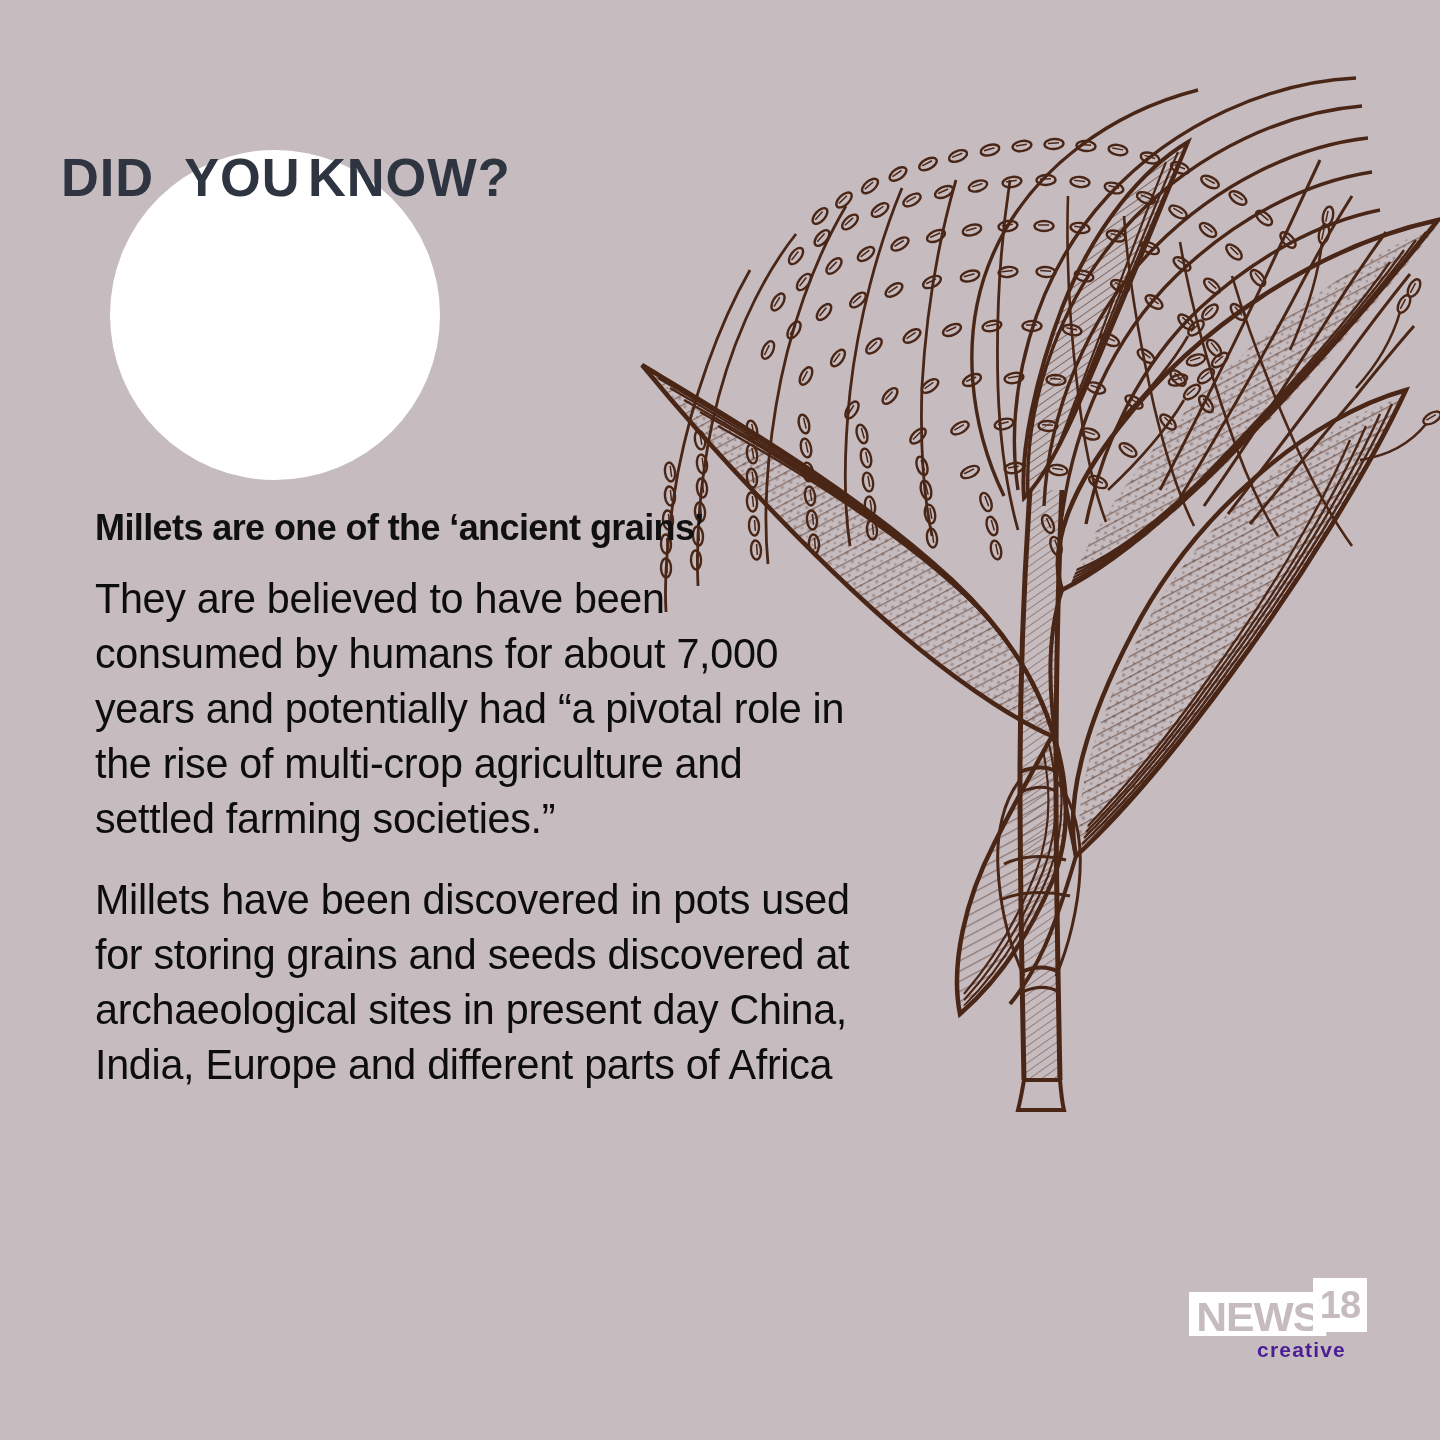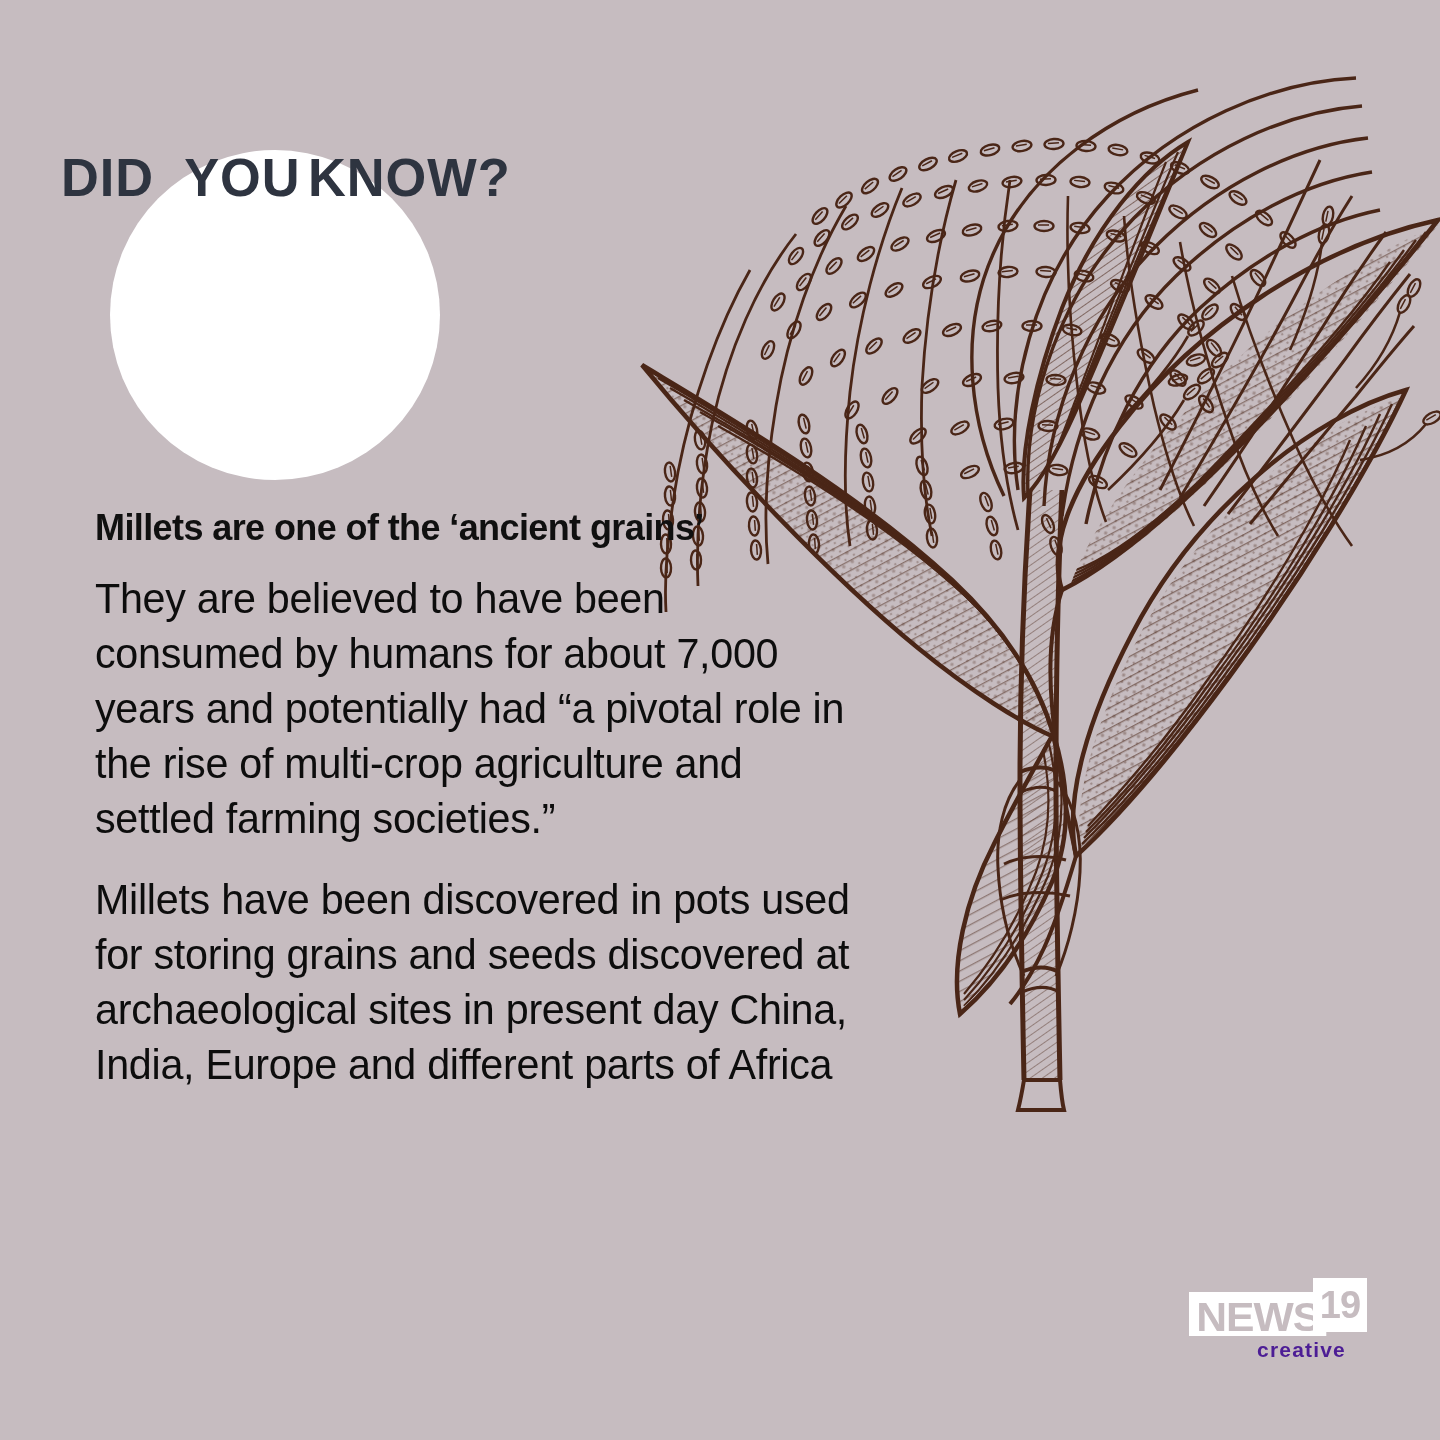--- a/index.html
+++ b/index.html
@@ -801,18 +801,18 @@
 
   <div id="text-col">
     <h1 id="headline">Millets are one of the ‘ancient grains’</h1>
     <p id="para-1" class="para">They are believed to have been consumed by humans for about 7,000 years and potentially had “a pivotal role in the rise of multi-crop agriculture and settled farming societies.”</p>
     <p id="para-2" class="para">Millets have been discovered in pots used for storing grains and seeds discovered at archaeological sites in present day China, India, Europe and different parts of Africa</p>
   </div>
 
   <div id="logo">
     <div id="logo-row">
       <span id="logo-news">NEWS</span>
-      <span id="logo-18">19</span>
+      <span id="logo-18">18</span>
     </div>
     <div id="logo-creative">creative</div>
   </div>
 
 </div>
 
 </body></html>

